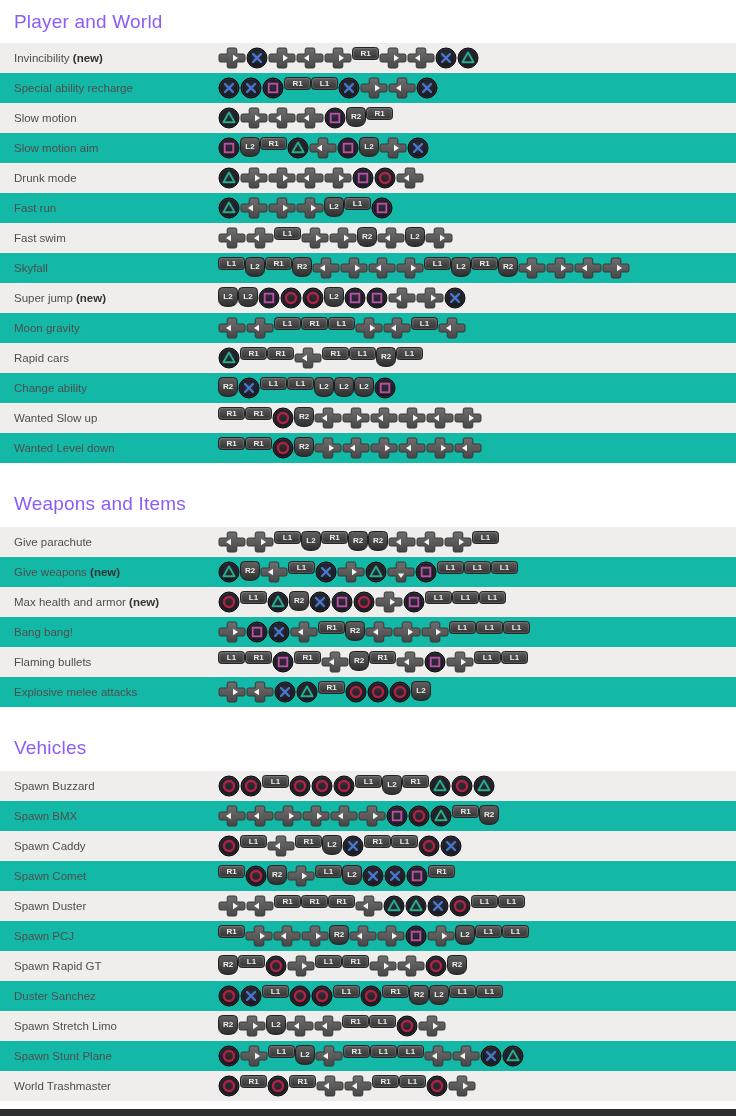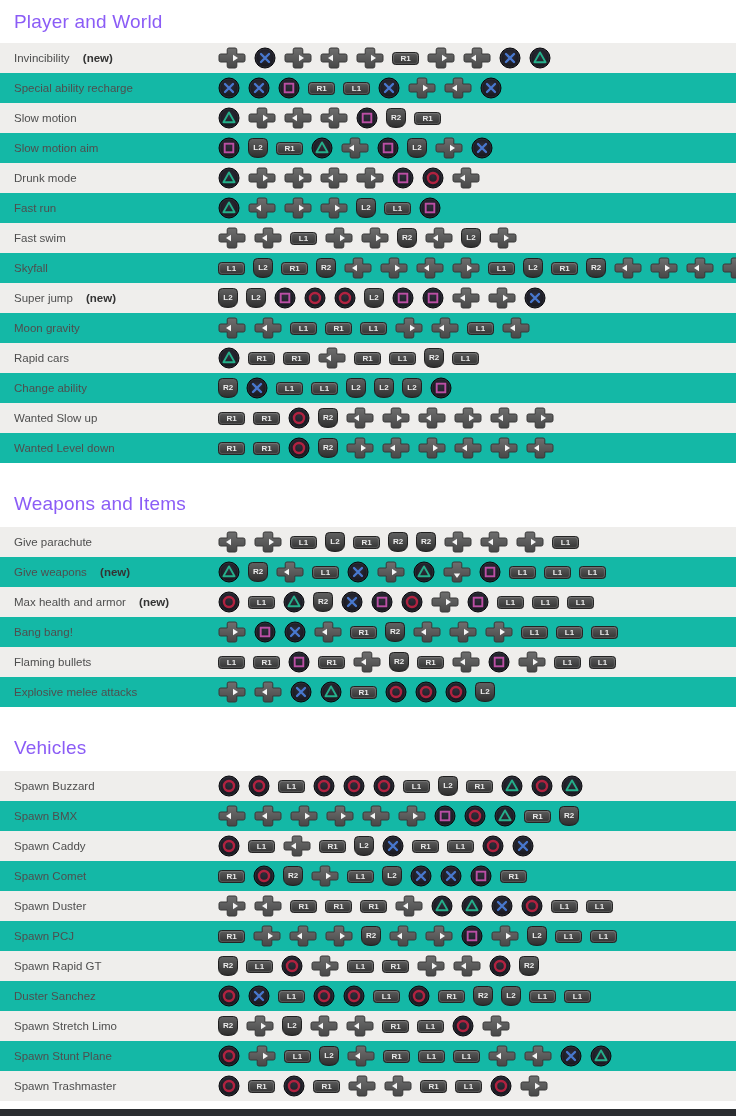--- a/index.html
+++ b/index.html
@@ -3,22 +3,22 @@
 <meta charset="utf-8">
 <style>
   html,body{margin:0;padding:0;background:#ffffff;}
   body{width:736px;min-height:1116px;font-family:"Liberation Sans",sans-serif;position:relative;}
   .section{width:736px;}
   .section-title{font-size:19px;color:#8b5cf6;font-weight:400;padding:11px 14px 10px 14px;letter-spacing:.2px;}
   .section + .section .section-title{padding-top:30px;padding-bottom:12px;}
   .row{display:flex;align-items:center;height:30px;padding-left:14px;background:#14b8a6;}
   .row.alt{background:#efeeec;}
   .label{width:204px;flex-shrink:0;font-size:11.5px;color:#4e4e4e;}
-  .label b{color:#333333;font-weight:700;margin-left:10px;}
-  .buttons{display:flex;align-items:center;gap:8px;}
+  .label b{color:#333333;font-weight:700;}
+  .buttons{display:flex;align-items:flex-start;gap:0;}
   .btn-icon{display:inline-flex;align-items:center;}
   .btn-icon svg{display:block;}
   .bottom-strip{position:absolute;left:0;bottom:0;width:736px;height:7px;background:#2b2e31;}
   #svg-defs{position:absolute;width:0;height:0;overflow:hidden;}
 </style>
 </head>
 <body>
 
 <svg id="svg-defs" aria-hidden="true">
   <defs>
@@ -2213,21 +2213,21 @@
           <span class="btn-icon">
             <svg width="22" height="22" viewBox="0 0 22 22">
               <circle cx="11" cy="11" r="10" fill="url(#gFace)" stroke="#07070b" stroke-width="1"></circle>
               <circle cx="11" cy="11" r="9" fill="none" stroke="rgba(255,255,255,0.07)" stroke-width="1"></circle>
               <polygon points="11,5.4 16.6,15.2 5.4,15.2" fill="none" stroke="#25b08b" stroke-width="1.9" stroke-linejoin="round"></polygon>
             </svg>
           </span>
         </span>
       </div>
       <div class="row alt">
-        <span class="label">Spawn Trashmaster</span>
+        <span class="label">World Trashmaster</span>
         <span class="buttons">
           <span class="btn-icon">
             <svg width="22" height="22" viewBox="0 0 22 22">
               <circle cx="11" cy="11" r="10" fill="url(#gFace)" stroke="#07070b" stroke-width="1"></circle>
               <circle cx="11" cy="11" r="9" fill="none" stroke="rgba(255,255,255,0.07)" stroke-width="1"></circle>
               <circle cx="11" cy="11" r="5" fill="none" stroke="#b12240" stroke-width="2.4"></circle>
             </svg>
           </span>
           <span class="btn-icon">
             <svg width="27" height="13" viewBox="0 0 27 13">

